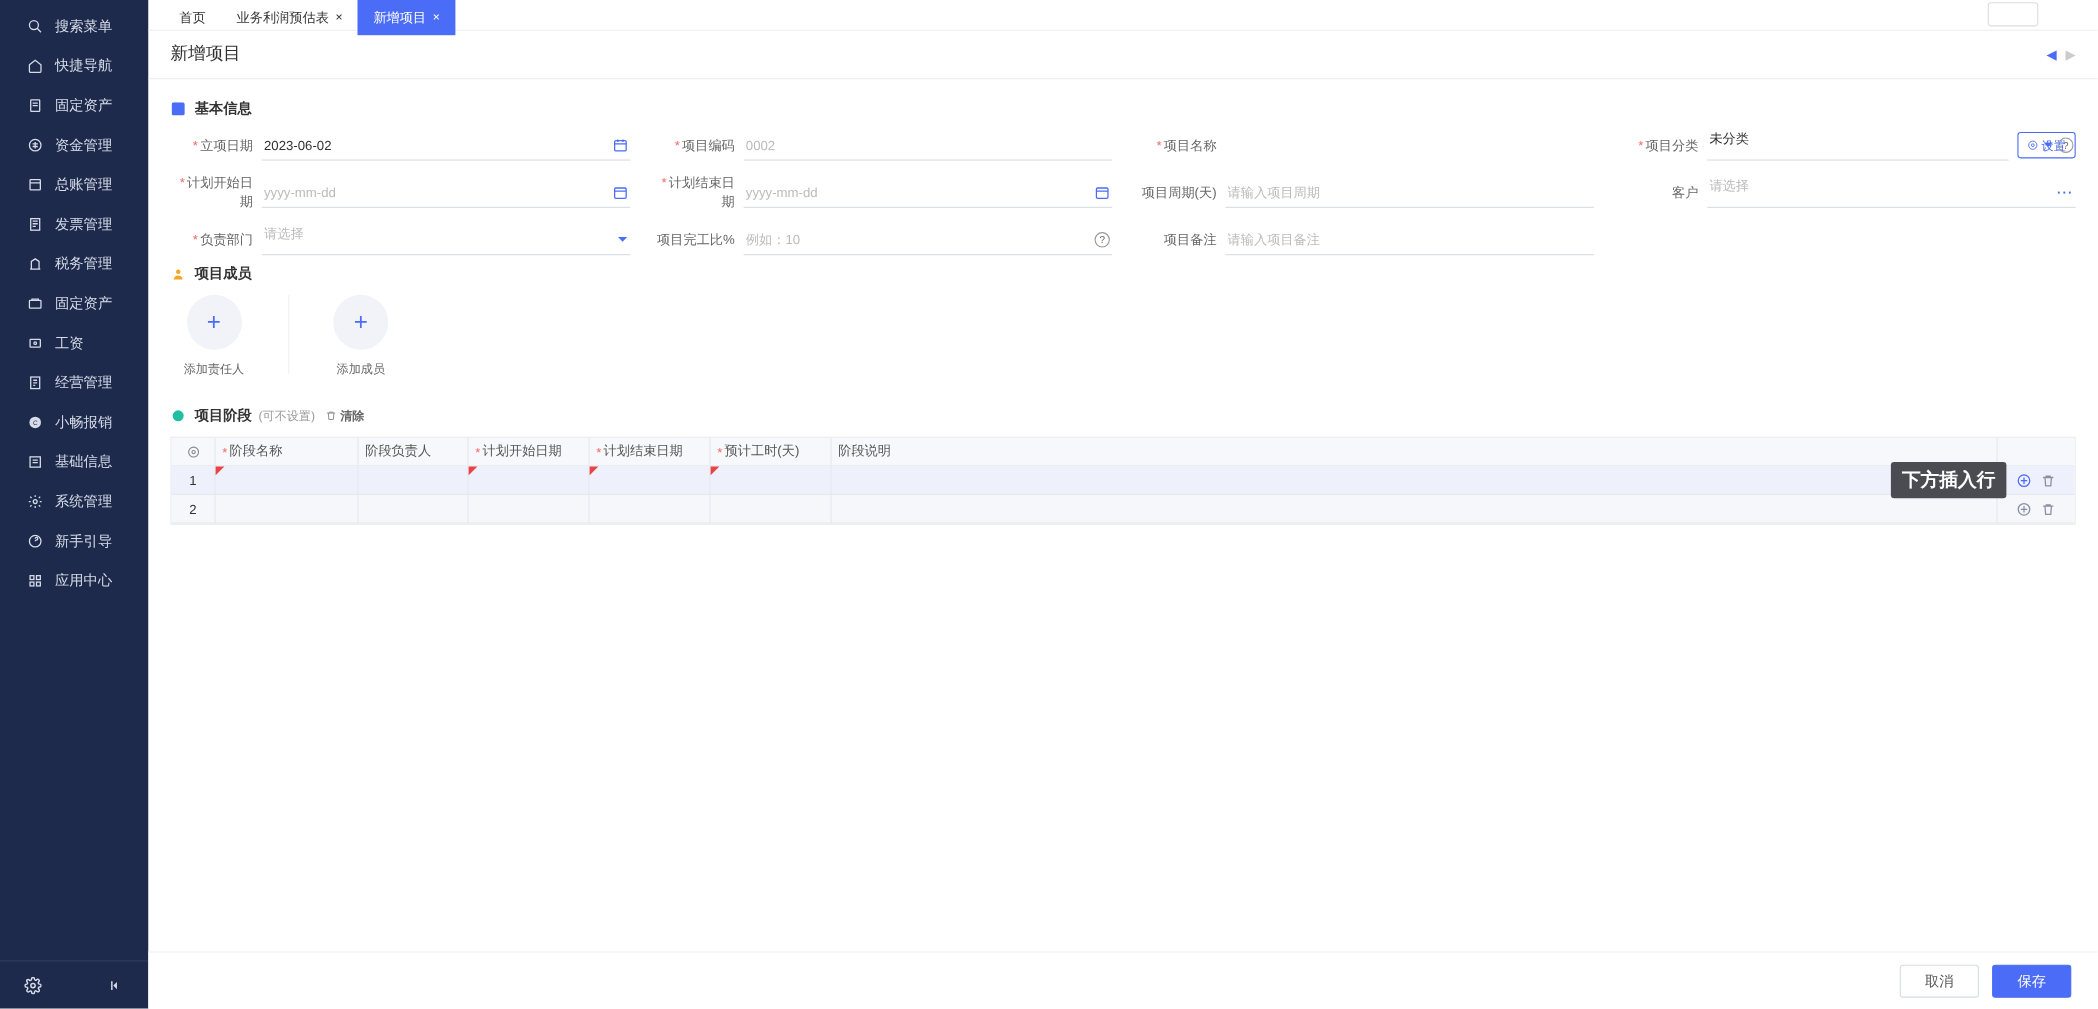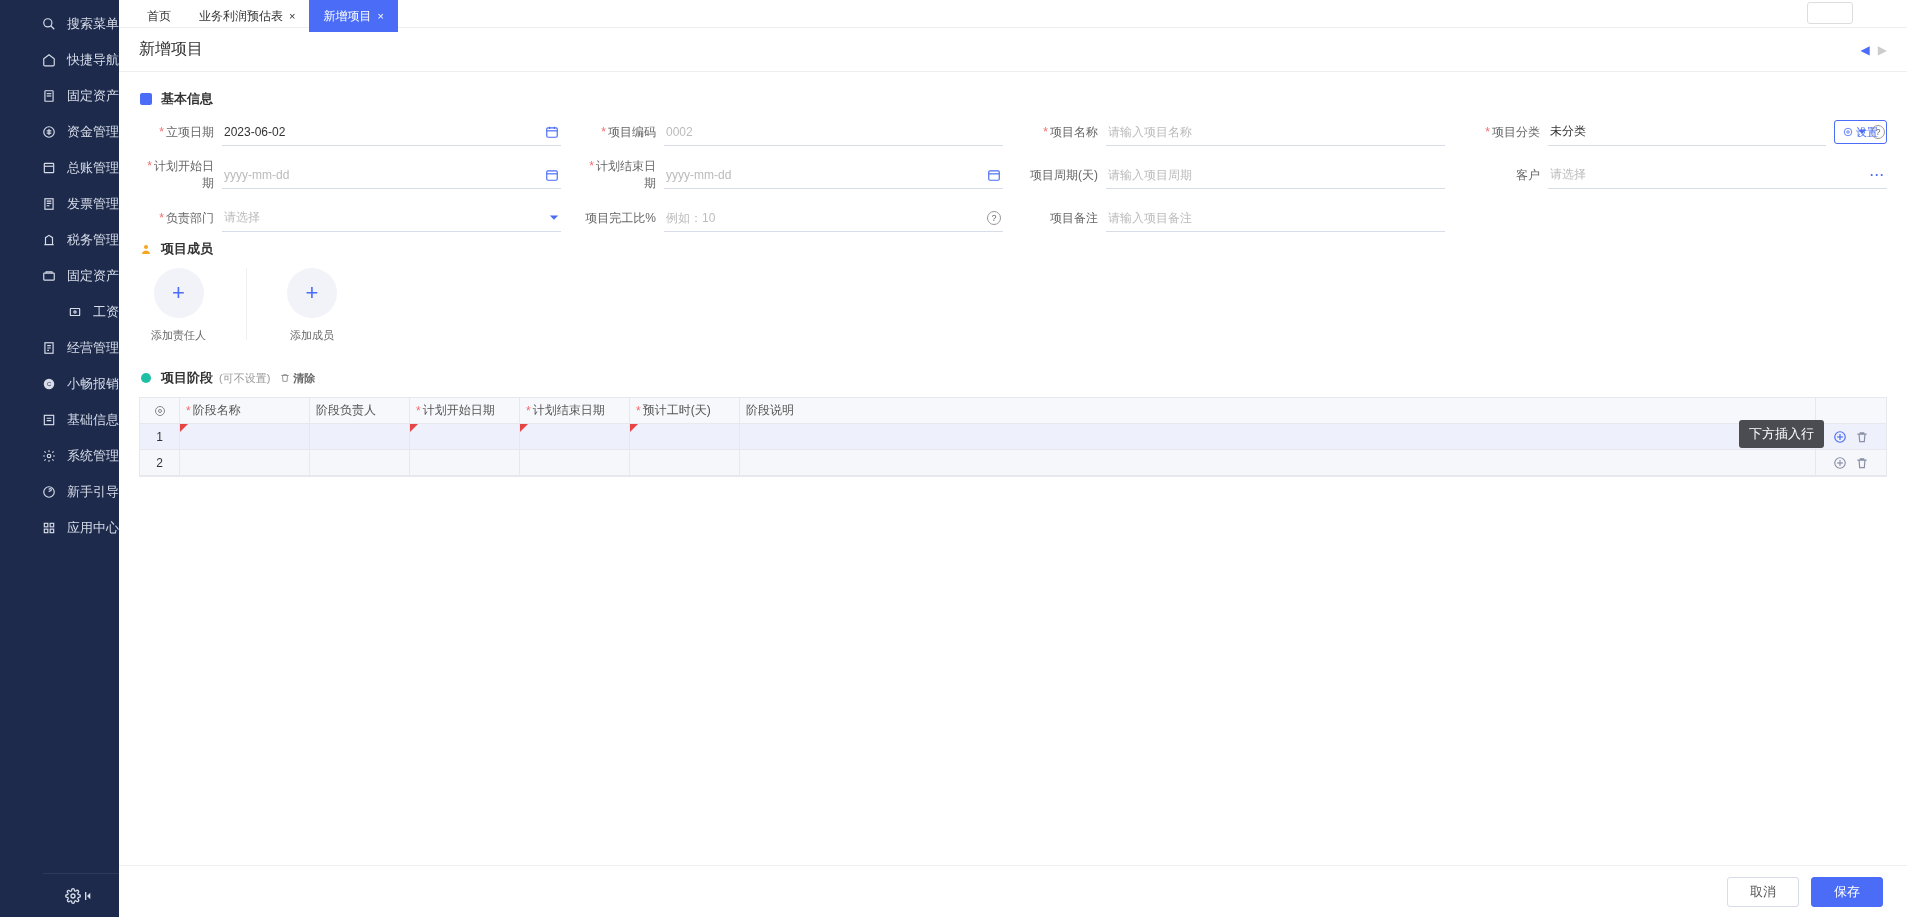--- a/index.html
+++ b/index.html
@@ -1,20 +1,20 @@
 <!DOCTYPE html>
 <html><head>
 <meta charset="utf-8">
 <style>
 * { box-sizing: border-box; margin: 0; padding: 0; }
 body { font-family: "Microsoft YaHei", -apple-system, sans-serif; font-size: 12px; color: #333; background: #fff; overflow: hidden; }
 .app { display: flex; height: 917px; width: 1907px; position: relative; }
 
 
-.sidebar { width: 119px; background: #1d2a4c; color: #fff; display: flex; flex-direction: column; padding-top: 6px; align-items: flex-end; }
+.sidebar { width: 135px; background: #1d2a4c; color: #fff; display: flex; flex-direction: column; padding-top: 6px; }
 .sidebar-item { display: flex; align-items: center; height: 36px; padding-left: 24px; cursor: pointer; font-size: 13px; color: #d7dce8; }
 .sidebar-item .ico { width: 16px; height: 16px; margin-right: 10px; display: inline-flex; align-items: center; justify-content: center; }
 .sidebar-footer { margin-top: auto; height: 44px; display: flex; align-items: center; justify-content: space-between; padding: 0 22px; border-top: 1px solid rgba(255,255,255,.08); }
 
 
 .top-right-icons { position: absolute; top: 2px; right: 4px; display: flex; gap: 6px; }
 .top-right-icons .btn { width: 22px; height: 22px; border: 1px solid #ddd; display: flex; align-items: center; justify-content: center; background: #fff; cursor: pointer; }
 
 
 .main { flex: 1; display: flex; flex-direction: column; background: #fff; position: relative; }
@@ -43,21 +43,21 @@
 
 .form-grid { display: grid; grid-template-columns: repeat(4, 1fr); gap: 12px 20px; }
 .field { display: flex; align-items: center; }
 .field label { width: 75px; text-align: right; font-size: 12px; color: #666; margin-right: 8px; flex-shrink: 0; }
 .field label .req { color: #f56c6c; margin-right: 2px; }
 .field .control { flex: 1; position: relative; }
 .field input, .field .select { width: 100%; height: 28px; border: none; border-bottom: 1px solid #d8dce6; padding: 0 24px 0 2px; font-size: 12px; background: transparent; outline: none; color: #333; }
 .field input::placeholder, .select.placeholder { color: #bbb; }
 .field .suffix { position: absolute; right: 2px; top: 50%; transform: translateY(-50%); color: #4a6cf7; display: flex; gap: 6px; align-items: center; }
 .suffix.gray { color: #999; }
-.field .select { display: flex; align-items: center; cursor: pointer; }
+.field .select { display: flex; align-items: flex-start; cursor: pointer; }
 .hint-icon { width: 14px; height: 14px; border: 1px solid #999; border-radius: 50%; display: inline-flex; align-items: center; justify-content: center; font-size: 9px; color: #666; }
 .config-btn { margin-left: 8px; height: 24px; padding: 0 8px; border: 1px solid #4a6cf7; color: #4a6cf7; background: #fff; border-radius: 3px; font-size: 11px; cursor: pointer; display: inline-flex; align-items: center; gap: 3px; }
 
 
 .members { display: flex; gap: 40px; margin-bottom: 26px; padding-left: 12px; }
 .member-add { display: flex; flex-direction: column; align-items: center; gap: 10px; }
 .avatar-add { width: 50px; height: 50px; border-radius: 50%; background: #f1f3f8; display: flex; align-items: center; justify-content: center; color: #4a6cf7; font-size: 22px; cursor: pointer; }
 .member-add .lbl { font-size: 11px; color: #666; }
 .divider-v { width: 1px; height: 72px; background: #eef0f4; }
 
@@ -74,21 +74,21 @@
 .c-hours { width: 110px; }
 .c-desc { flex: 1; }
 .c-act { width: 70px; justify-content: center; gap: 8px; border-right: none; }
 .st-head .req { color: #f56c6c; margin-right: 2px; }
 .st-body .st-row:nth-child(odd) { background: #fff; }
 .st-body .st-row:nth-child(even) { background: #f6f7fb; }
 .st-body .st-row.sel { background: #eef1fb; }
 .corner { position: absolute; top: 0; left: 0; width: 0; height: 0; border-top: 8px solid #e64545; border-right: 8px solid transparent; }
 .act-ico { width: 14px; height: 14px; color: #8a8fa5; cursor: pointer; display: inline-flex; }
 .act-ico.primary { color: #4a6cf7; }
-.tooltip { position: absolute; top: -4px; right: 62px; background: #4b4b52; color: #fff; font-size: 13px; padding: 5px 10px; border-radius: 3px; white-space: nowrap; z-index: 10; }
+.tooltip { position: absolute; top: -4px; right: 62px; background: #4b4b52; color: #fff; font-size: 17px; padding: 5px 10px; border-radius: 3px; white-space: nowrap; z-index: 10; font-weight: bold; }
 .link { color: #4a6cf7; cursor: pointer; }
 .muted { color: #999; font-size: 11px; }
 
 
 .footer { height: 52px; border-top: 1px solid #eee; display: flex; align-items: center; justify-content: flex-end; padding-right: 24px; gap: 12px; background: #fff; }
 .btn { height: 30px; padding: 0 22px; border-radius: 3px; font-size: 13px; cursor: pointer; display: inline-flex; align-items: center; }
 .btn-default { background: #fff; border: 1px solid #d8dce6; color: #555; }
 .btn-primary { background: #4a6cf7; border: 1px solid #4a6cf7; color: #fff; }
 
 svg { display: block; }
@@ -312,21 +312,20 @@
                   <line x1="16" y1="3" x2="16" y2="7"></line>
                 </svg>
               </span></div>
         </div>
         <div class="field">
           <label><span class="req">*</span><span>项目编码</span></label>
           <div class="control"><input placeholder="0002" style=""></div>
         </div>
         <div class="field">
           <label><span class="req">*</span><span>项目名称</span></label>
-          <div class="control"><input placeholder="请输入项目名称" style=""></div>
         </div>
         <div class="field">
           <label><span class="req">*</span><span>项目分类</span></label>
           <div class="control" style="display:flex;align-items:center">
             <div class="select" style="flex:1">
                 <span>未分类</span>
                 <span class="suffix" style="right:20px">
                   <svg width="10" height="10" viewBox="0 0 12 12" fill="#4a6cf7">
                     <path d="M1 3l5 5 5-5z"></path>
                   </svg>

